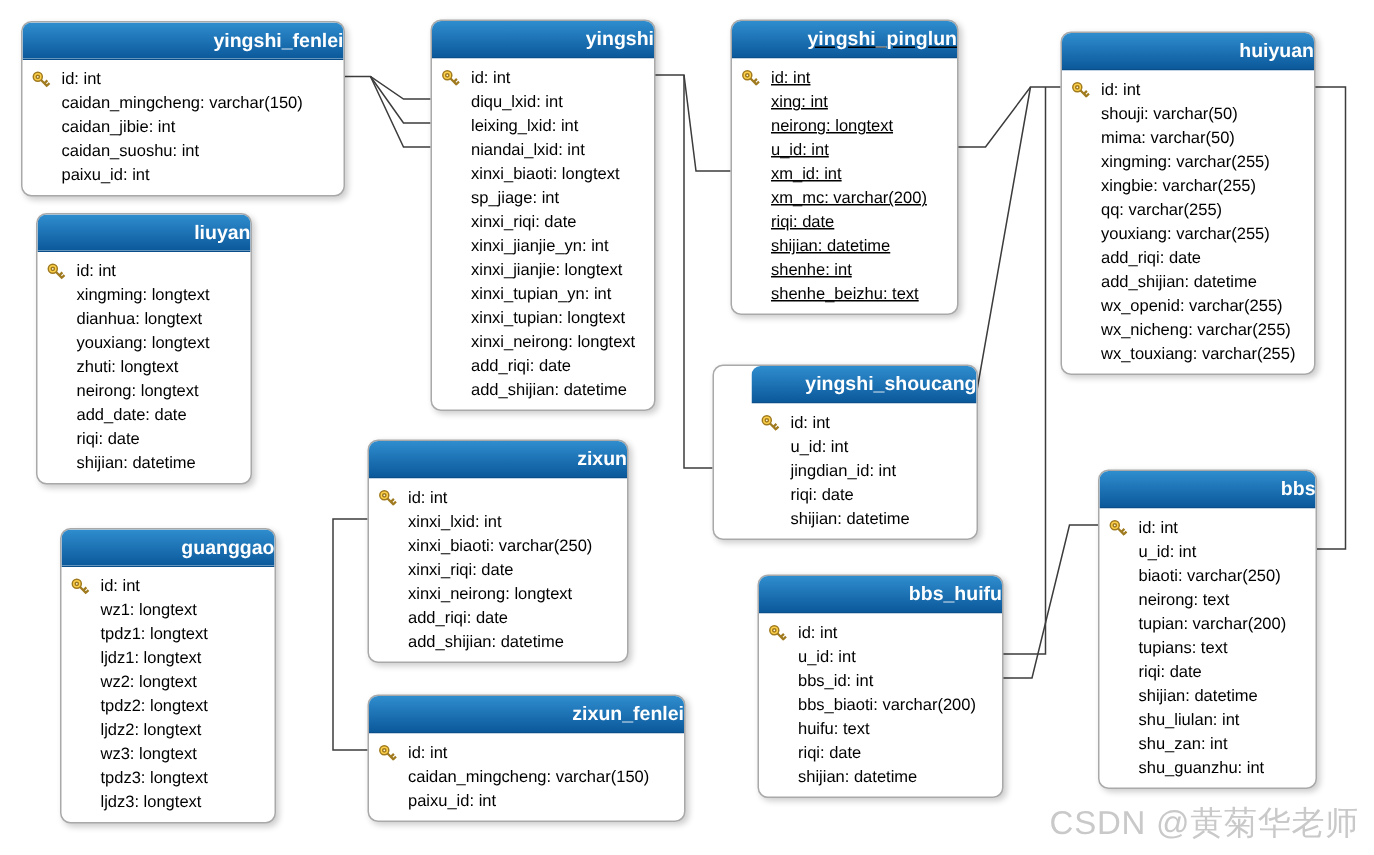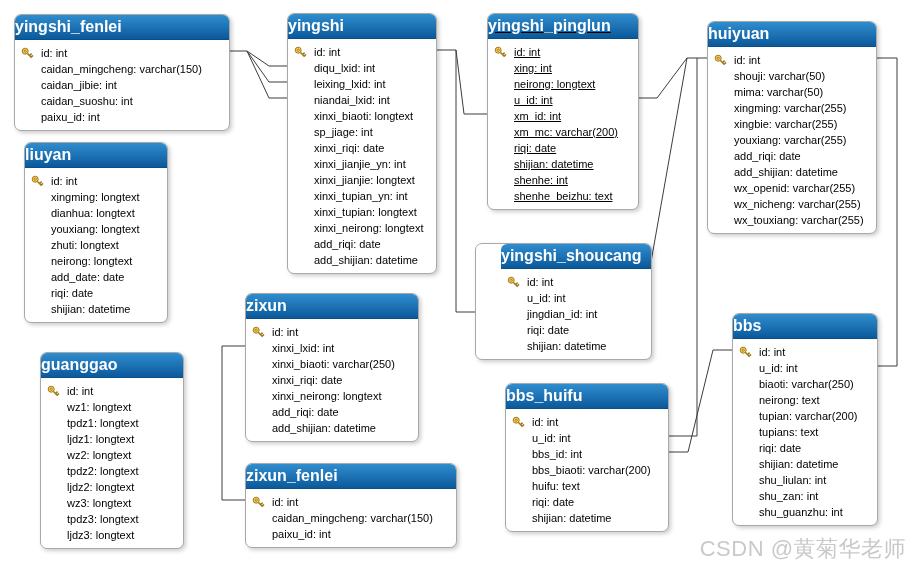--- a/index.html
+++ b/index.html
@@ -8,22 +8,22 @@
     font-family:"Liberation Sans",sans-serif;overflow:hidden;
   }
   .wires{position:absolute;left:0;top:0;z-index:1;}
   .wires polyline{fill:none;stroke:var(--line-color,#3c3c3c);stroke-width:1;}
   .tbl{
     position:absolute;z-index:2;background:#ffffff;
     border:1px solid var(--tbl-border,#a9a9a9);border-radius:7px;
     box-shadow:2px 2px 4px rgba(0,0,0,0.20);
   }
   .tbl-header{
-    height:24px;line-height:23px;text-align:left;
-    font-size:16px;font-weight:bold;color:var(--header-text,#fff);
+    height:24px;line-height:23px;text-align:right;
+    font-size:13px;font-weight:bold;color:var(--header-text,#fff);
     background:linear-gradient(to bottom,var(--header-top,#2f8dce),var(--header-bottom,#0b599b));
     border-bottom:1px solid #0a4f8a;border-radius:6px 6px 0 0;
   }
   .tbl-body{padding:5px 2px 5px 0;}
   .tbl-row{height:16px;line-height:16px;white-space:nowrap;display:flex;align-items:center;}
   .key-slot{width:20px;min-width:20px;padding-left:6px;display:inline-flex;align-items:center;}
   .key-slot svg{display:block;}
   .fld{font-size:11px;color:var(--field-text,#000);}
   .watermark{
     position:absolute;right:10px;bottom:6px;z-index:3;
@@ -231,20 +231,24 @@
           <div class="tbl-row">
             <span class="key-slot"></span>
             <span class="fld">xingming: varchar(255)</span>
           </div>
           <div class="tbl-row">
             <span class="key-slot"></span>
             <span class="fld">xingbie: varchar(255)</span>
           </div>
           <div class="tbl-row">
             <span class="key-slot"></span>
+            <span class="fld">qq: varchar(255)</span>
+          </div>
+          <div class="tbl-row">
+            <span class="key-slot"></span>
             <span class="fld">youxiang: varchar(255)</span>
           </div>
           <div class="tbl-row">
             <span class="key-slot"></span>
             <span class="fld">add_riqi: date</span>
           </div>
           <div class="tbl-row">
             <span class="key-slot"></span>
             <span class="fld">add_shijian: datetime</span>
           </div>

